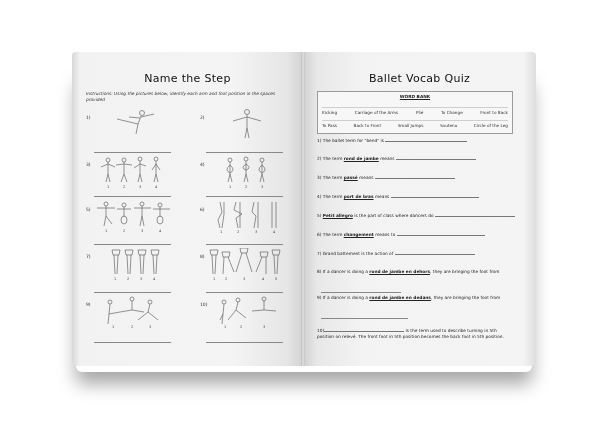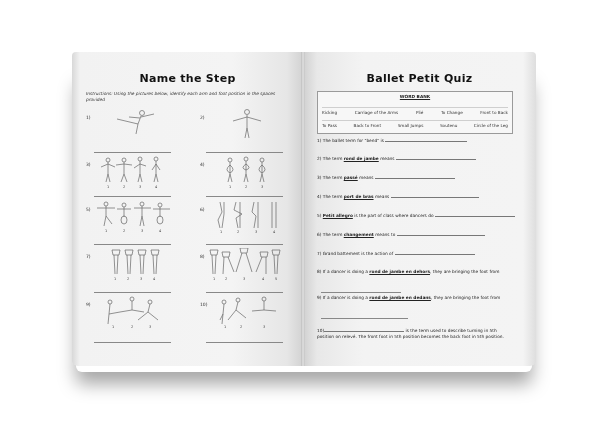--- a/index.html
+++ b/index.html
@@ -5,21 +5,21 @@
   html, body { margin:0; padding:0; }
   body { width:600px; height:429px; background:#ffffff; position:relative; overflow:hidden; font-family:"DejaVu Sans", sans-serif; }
   .book { position:absolute; left:72px; top:52px; width:464px; height:314px; }
   .shadow { position:absolute; left:4px; top:20px; width:456px; height:300px; box-shadow:0 12px 18px rgba(0,0,0,0.35); border-radius:6px; }
   .page { position:absolute; top:0; height:314px; background:#f3f3f3; overflow:hidden; }
   .page.left { left:0; width:231px; border-radius:4px 0 0 6px;
     background:linear-gradient(90deg,#d8d8d8 0px,#f2f2f2 8px,#f4f4f4 160px,#e6e6e6 215px,#d2d2d2 231px); }
   .page.right { left:231px; width:233px; border-radius:0 4px 6px 0;
     background:linear-gradient(90deg,#d0d0d0 0px,#e8e8e8 14px,#f3f3f3 60px,#f4f4f4 220px,#dedede 233px); }
   .spine { position:absolute; left:229px; top:0; width:4px; height:314px; background:linear-gradient(90deg,#bdbdbd,#e0e0e0,#c4c4c4); }
-  .title { position:absolute; width:100%; text-align:center; font-weight:bold; font-size:11px; color:#111; letter-spacing:0.3px; }
+  .title { position:absolute; width:100%; text-align:center; font-weight:normal; font-size:11px; color:#111; letter-spacing:0.3px; }
   .instr { position:absolute; left:14px; top:39px; width:200px; font-size:4.3px; line-height:6px; color:#333; font-style:italic; }
   .qnum { position:absolute; font-size:4.5px; color:#333; }
   .fig { position:absolute; }
   .ansline { position:absolute; height:0; border-top:1px solid #888; }
   .wb { position:absolute; left:14px; top:39px; width:194px; height:41px; border:1px solid #9a9a9a; background:#f7f7f7; }
   .wb-title { position:absolute; width:100%; top:2px; text-align:center; font-size:4.3px; font-weight:bold; text-decoration:underline; color:#222; }
   .wb-row { position:absolute; left:4px; right:4px; display:flex; justify-content:space-between; font-size:4.2px; color:#333; }
   .wb-row.r1 { top:15px; border-top:1px solid #cfcfcf; padding-top:2px; }
   .wb-row.r2 { top:28px; border-top:1px solid #cfcfcf; padding-top:2px; }
   .q { position:absolute; left:14px; font-size:4.3px; color:#222; white-space:nowrap; }
@@ -309,21 +309,21 @@
         </g>
       <text class="fnum" x="8" y="32">1</text>
         <text class="fnum" x="24" y="32">2</text>
         <text class="fnum" x="47" y="32">3</text>
     </svg>
     <div class="ansline" style="left:22px;top:290px;width:77px;"></div>
     <div class="ansline" style="left:134px;top:290px;width:77px;"></div>
   </div>
 
   <div class="page right">
-    <div class="title" style="top:20px;">Ballet Petit Quiz</div>
+    <div class="title" style="top:20px;">Ballet Vocab Quiz</div>
 
     <div class="wb">
       <div class="wb-title">WORD BANK</div>
       <div class="wb-row r1">
         <span>Kicking</span>
         <span>Carriage of the Arms</span>
         <span>Plié</span>
         <span>To Change</span>
         <span>Front to Back</span>
       </div>

